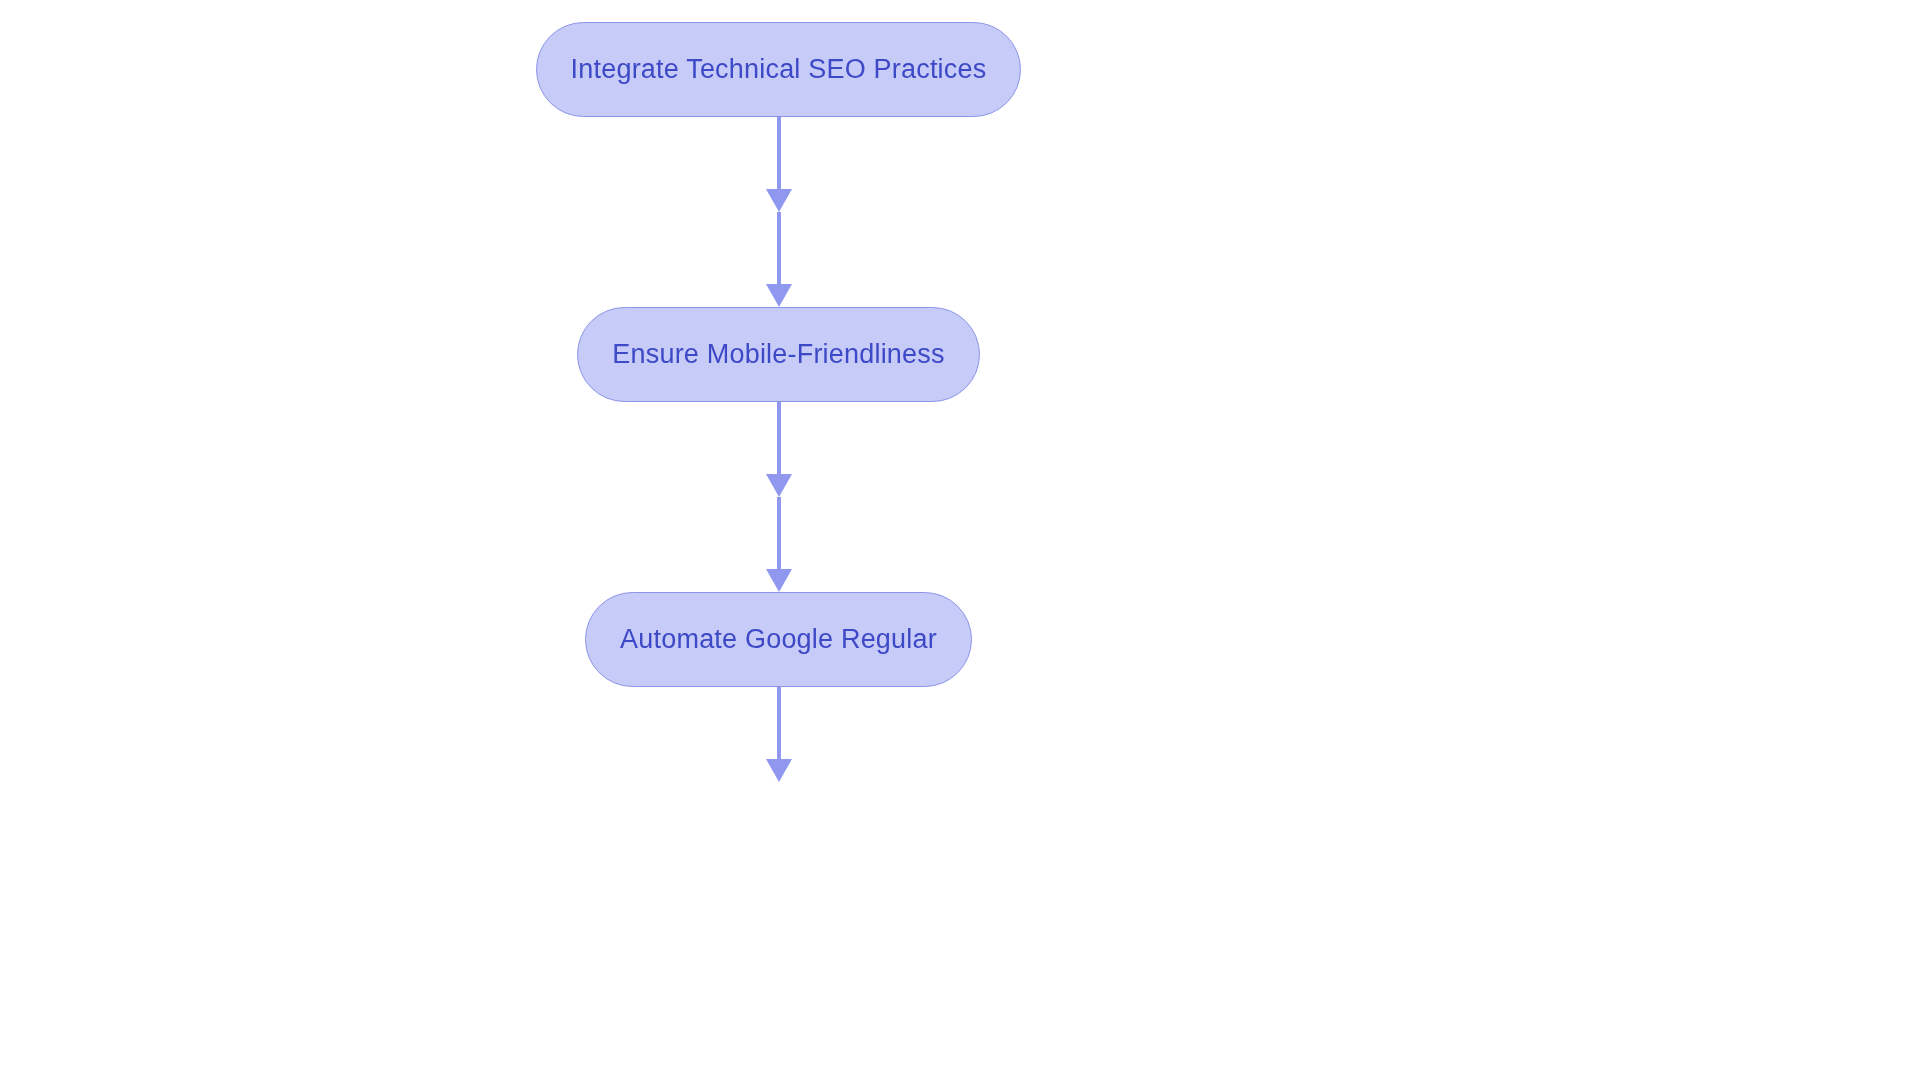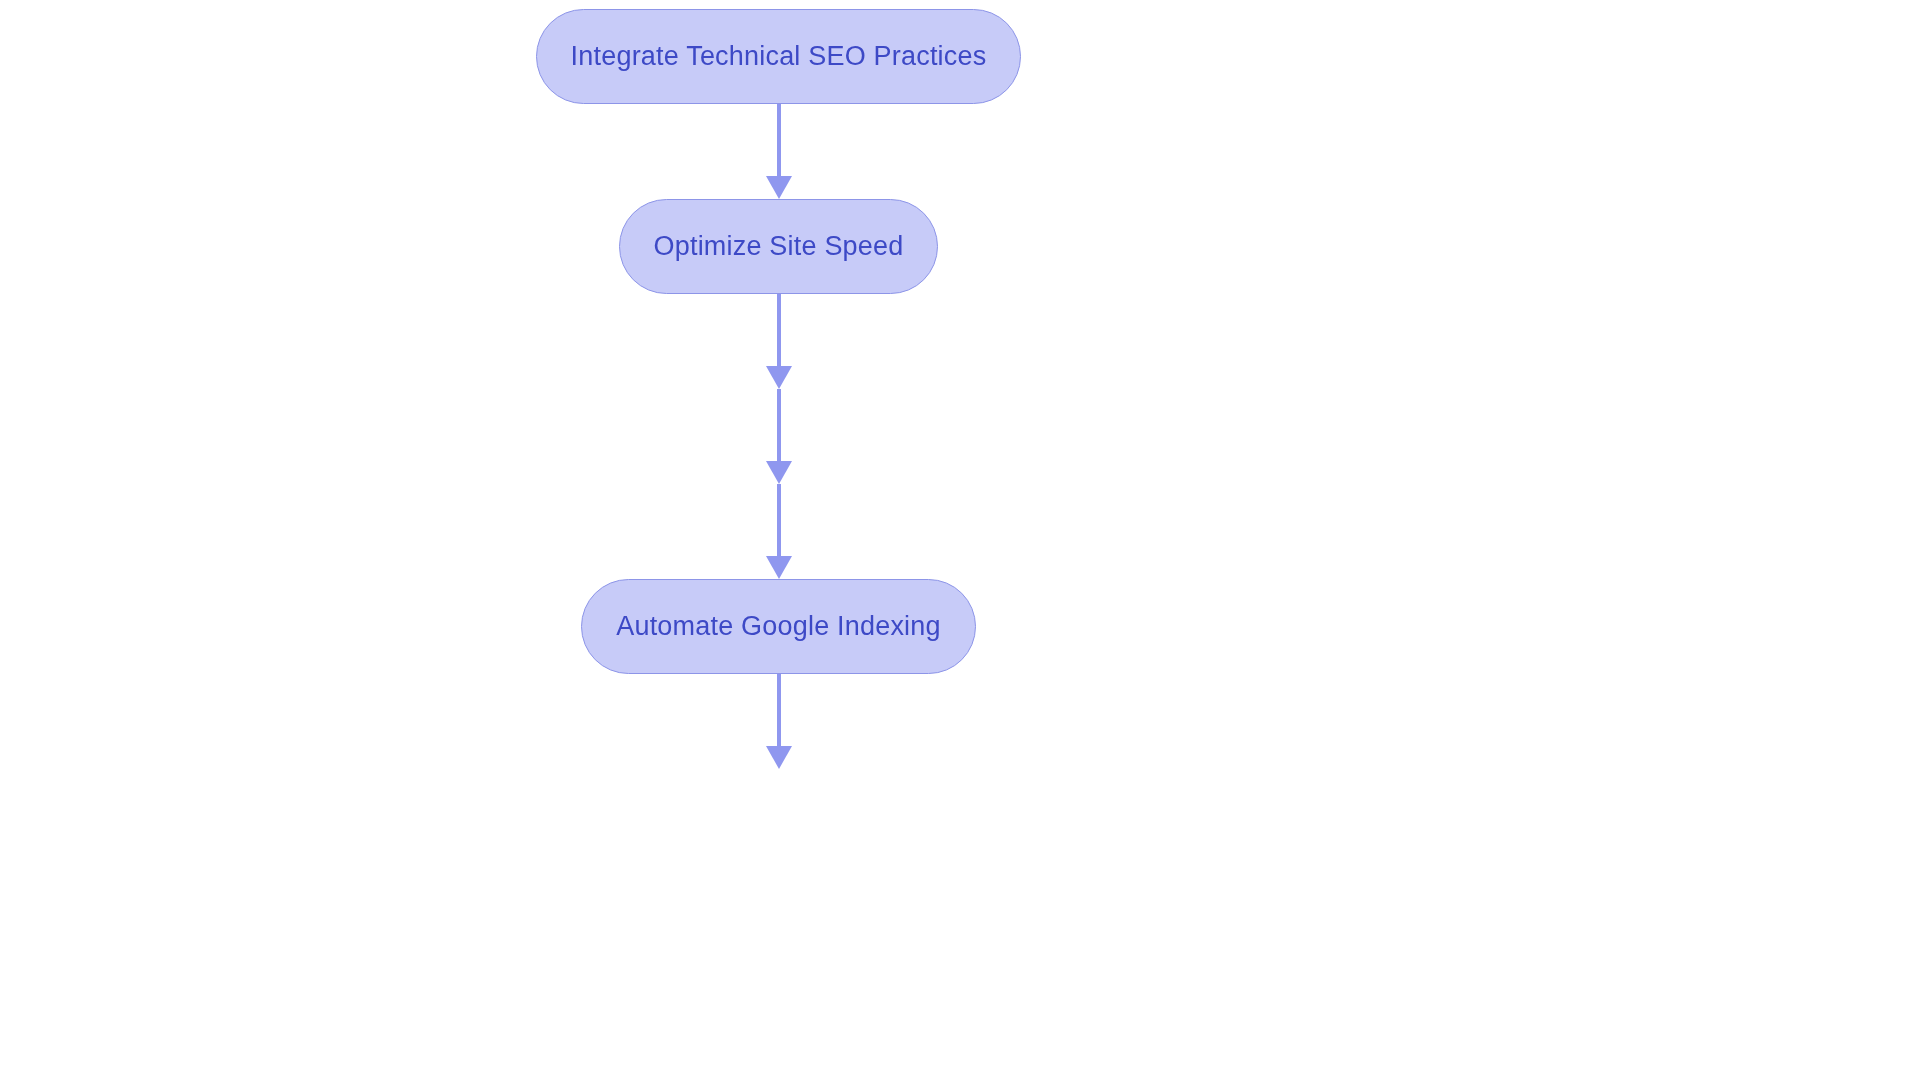--- a/index.html
+++ b/index.html
@@ -16,21 +16,21 @@
     background: var(--page-bg);
     font-family: "Liberation Sans", sans-serif;
     overflow: hidden;
   }
   .canvas {
     width: 1557px;
     height: 1083px;
     display: flex;
     flex-direction: column;
     align-items: center;
-    padding-top: 9px;
+    padding-top: 22px;
   }
   .node {
     height: 95px;
     border-radius: 60px;
     background: var(--node-fill);
     border: 1.5px solid var(--node-border);
     display: flex;
     align-items: center;
     justify-content: center;
     padding: 0 34px;
@@ -70,43 +70,43 @@
 
   <div class="node">
     <span class="node-label">Integrate Technical SEO Practices</span>
   </div>
 
   <div class="arrow">
     <div class="arrow-line"></div>
     <div class="arrow-head"></div>
   </div>
 
+
+  <div class="arrow">
+    <div class="arrow-line"></div>
+    <div class="arrow-head"></div>
+  </div>
+
   <div class="node">
-    <span class="node-label">Optimize Site Speed</span>
+    <span class="node-label">Ensure Mobile-Friendliness</span>
   </div>
 
   <div class="arrow">
     <div class="arrow-line"></div>
     <div class="arrow-head"></div>
   </div>
 
 
   <div class="arrow">
     <div class="arrow-line"></div>
     <div class="arrow-head"></div>
   </div>
 
-
-  <div class="arrow">
-    <div class="arrow-line"></div>
-    <div class="arrow-head"></div>
-  </div>
-
   <div class="node">
-    <span class="node-label">Automate Google Indexing</span>
+    <span class="node-label">Automate Google Regular</span>
   </div>
 
   <div class="arrow">
     <div class="arrow-line"></div>
     <div class="arrow-head"></div>
   </div>
 
 
 </div>
 

